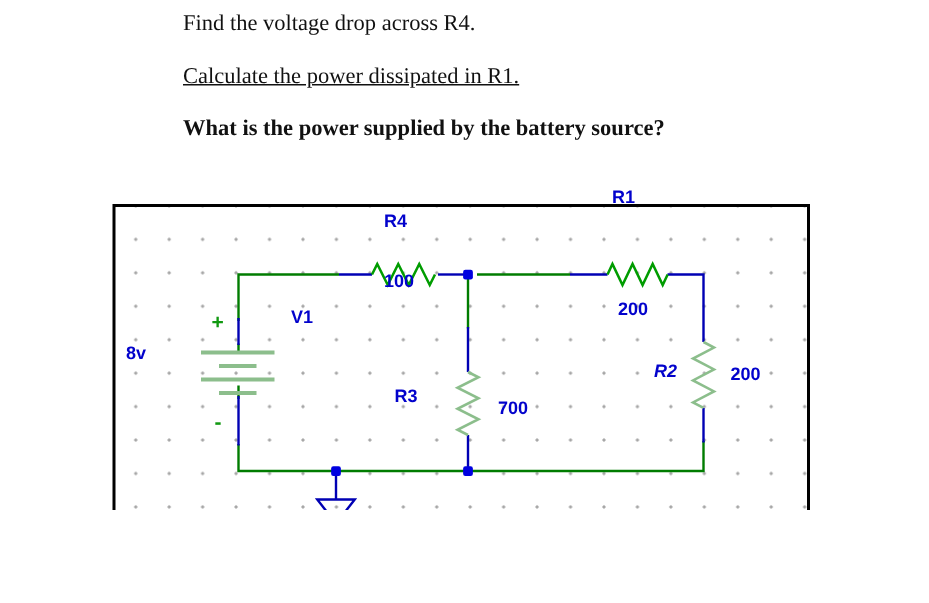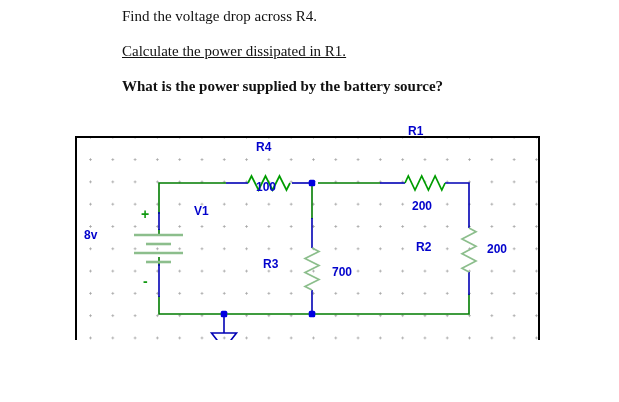--- a/index.html
+++ b/index.html
@@ -103,18 +103,18 @@
 
   <div class="clabel" style="left:256px;top:141px;">R4</div>
   <div class="clabel" style="left:256px;top:181px;">100</div>
 
   <div class="clabel" style="left:408px;top:125px;">R1</div>
   <div class="clabel" style="left:412px;top:200px;">200</div>
 
   <div class="clabel" style="left:263px;top:258px;">R3</div>
   <div class="clabel" style="left:332px;top:266px;">700</div>
 
-  <div class="clabel" style="left:416px;top:241px;">R2</div>
+  <div class="clabel" style="left:436px;top:241px;font-style:italic;">R2</div>
   <div class="clabel" style="left:487px;top:243px;">200</div>
 
   <div class="clabel" style="left:230px;top:343px;">0</div>
 
 </div>
 
 </body></html>

